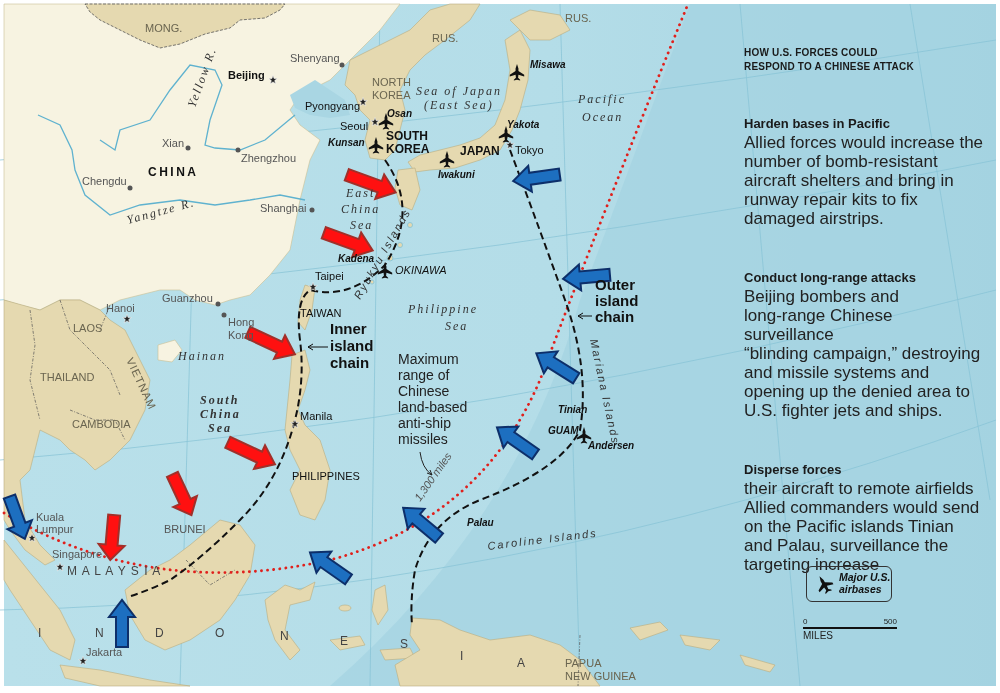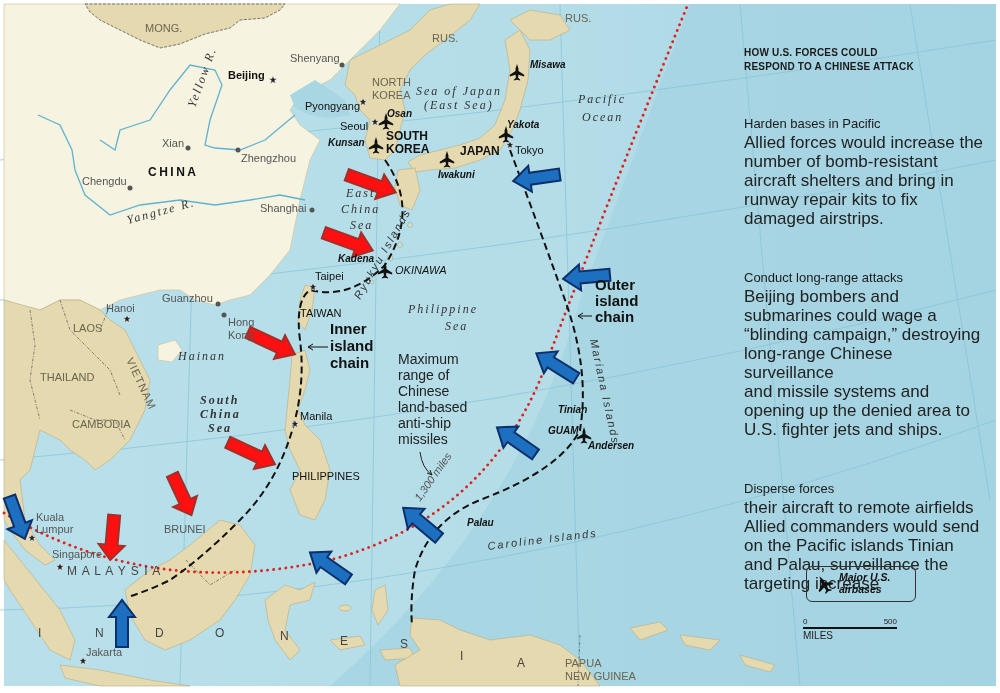--- a/index.html
+++ b/index.html
@@ -12,24 +12,24 @@
   .lbl-country { fill: #6a6550; font-size: 11px; }
   .lbl-sea { font-family: "Liberation Serif", serif; font-style: italic; fill: #333; font-size: 12px; letter-spacing: 2px; }
   .lbl-base { font-weight: bold; font-style: italic; fill: #111; font-size: 10px; }
   .lbl-chain { font-weight: bold; fill: #111; font-size: 15px; }
   .lbl-note { fill: #222; font-size: 14px; }
   .lbl-islands { font-style: italic; fill: #333; font-size: 11px; letter-spacing: 2px; }
   .lbl-indo { fill: #444; font-size: 12px; letter-spacing: 1px; }
   .legend-panel { position: absolute; left: 744px; top: 46px; width: 240px; color: #1a1a1a; }
   .legend-title { font-weight: bold; font-size: 10px; line-height: 14px; letter-spacing: 0.2px; margin: 0 0 12px 0; }
   .legend-section { margin-bottom: 16px; }
-  .legend-heading { font-weight: normal; font-size: 13px; line-height: 18px; margin-top: 41px; }
+  .legend-heading { font-weight: bold; font-size: 13px; line-height: 18px; margin-top: 41px; }
   .legend-body { font-size: 17px; line-height: 19px; color: #222; }
   .key-box { position: absolute; left: 806px; top: 566px; width: 84px; height: 34px;
-             border: 1.5px solid #333; border-radius: 6px; padding-left: 24px; }
+             border: 1.5px solid #333; border-radius: 6px; }
   .key-text { position: absolute; left: 32px; top: 4px; font-weight: bold; font-style: italic;
               font-size: 10.5px; line-height: 12px; color: #111; }
   .key-icon { position: absolute; left: 7px; top: 7px; width: 20px; height: 20px; }
   .scale { position: absolute; left: 803px; top: 617px; width: 94px; }
   .scale-nums { display: flex; justify-content: space-between; font-size: 8px; color: #222; }
   .scale-bar { height: 0; border-top: 2px solid #111; margin-top: 1px; }
   .scale-unit { font-size: 10px; color: #222; margin-top: 1px; }
 </style>
 </head>
 <body>
@@ -333,23 +333,22 @@
       <div>number of bomb-resistant</div>
       <div>aircraft shelters and bring in</div>
       <div>runway repair kits to fix</div>
       <div>damaged airstrips.</div>
     </div>
   </div>
   <div class="legend-section">
     <div class="legend-heading">Conduct long-range attacks</div>
     <div class="legend-body">
       <div>Beijing bombers and</div>
-      <div>submarines could wage a</div>
+      <div>long-range Chinese surveillance</div>
       <div>“blinding campaign,” destroying</div>
-      <div>long-range Chinese surveillance</div>
       <div>and missile systems and</div>
       <div>opening up the denied area to</div>
       <div>U.S. fighter jets and ships.</div>
     </div>
   </div>
   <div class="legend-section">
     <div class="legend-heading">Disperse forces</div>
     <div class="legend-body">
       <div>their aircraft to remote airfields</div>
       <div>Allied commanders would send</div>

